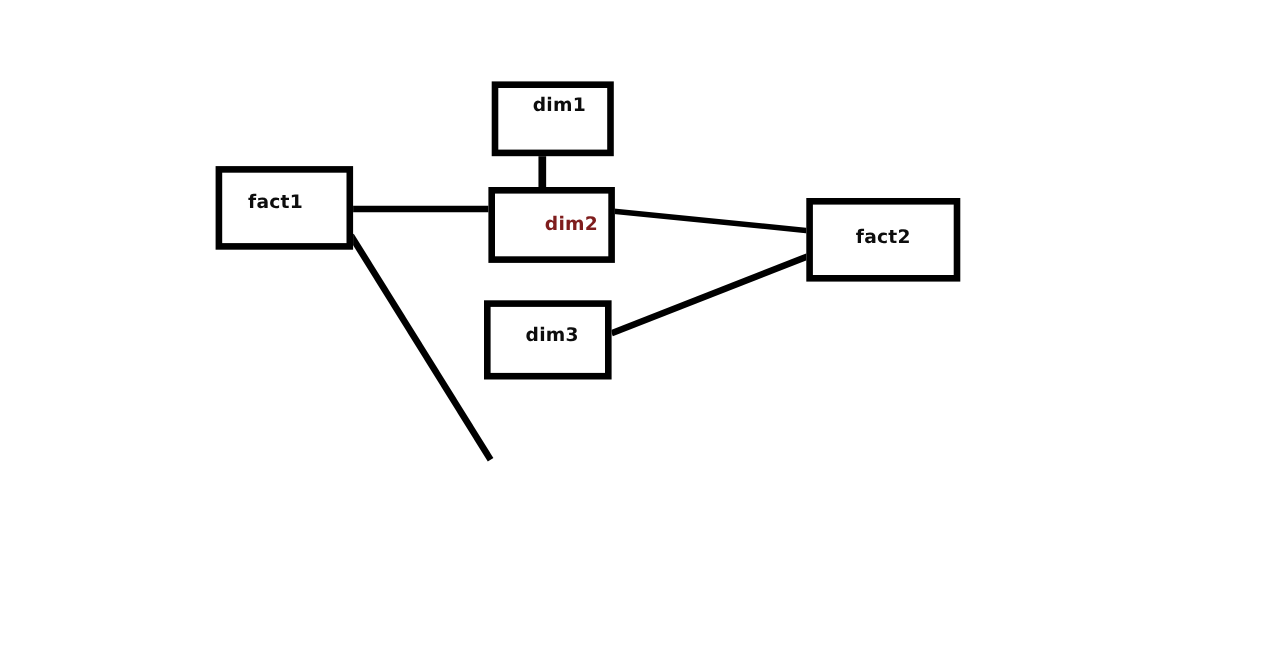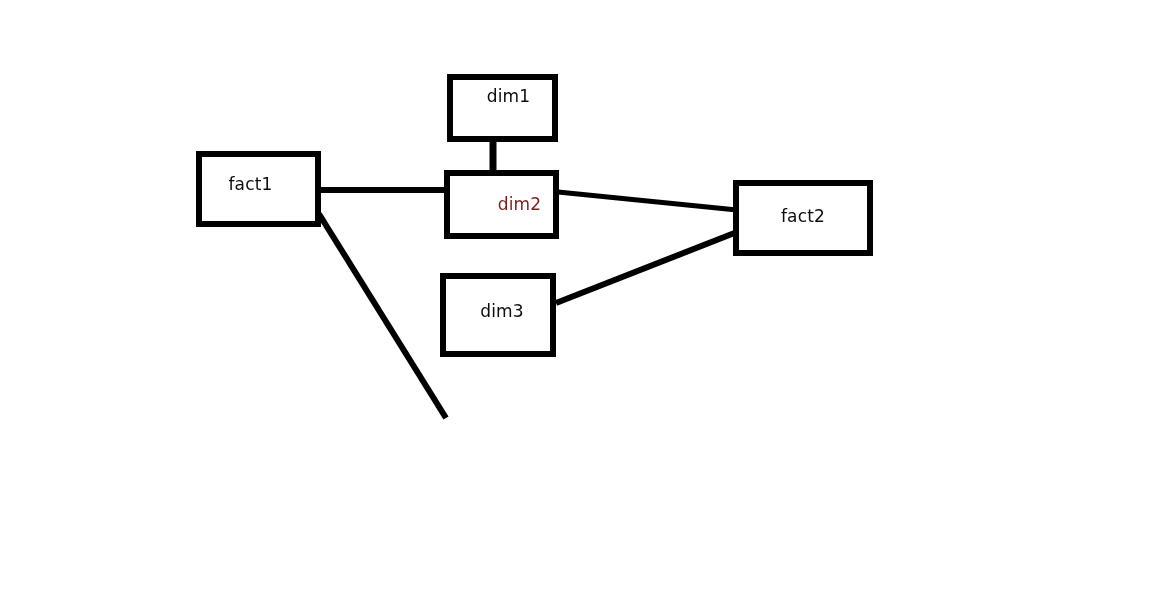--- a/index.html
+++ b/index.html
@@ -30,21 +30,21 @@
     position: absolute;
     box-sizing: border-box;
     background: #ffffff;
     border: 6px solid #000000;
     display: flex;
     align-items: center;
     justify-content: center;
     z-index: 2;
   }
   .node-label {
-    font-weight: normal;
+    font-weight: bold;
     font-size: 17px;
     color: #0d0d0d;
     letter-spacing: 0.2px;
     line-height: 1;
     white-space: nowrap;
     user-select: none;
   }
 </style>
 </head>
 <body>
@@ -64,21 +64,21 @@
   </div>
 
   <div class="node" style="left: 447px; top: 74px; width: 111px; height: 68px; border-color: rgb(0, 0, 0);">
     <span class="node-label" style="color: rgb(13, 13, 13); transform: translate(6px, -12px);">dim1</span>
   </div>
 
   <div class="node" style="left: 444px; top: 170px; width: 115px; height: 69px; border-color: rgb(0, 0, 0);">
     <span class="node-label" style="color: #7f1d1d; transform: translate(4px, 0px); margin-left: 28px;">dim2</span>
   </div>
 
-  <div class="node" style="left: 440px; top: 273px; width: 116px; height: 84px; border-color: rgb(0, 0, 0);">
+  <div class="node" style="left: 440px; top: 273px; width: 116px; height: 72px; border-color: rgb(0, 0, 0);">
     <span class="node-label" style="color: rgb(13, 13, 13); transform: translate(4px, -4px);">dim3</span>
   </div>
 
 
   <div class="node" style="left: 733px; top: 180px; width: 140px; height: 76px; border-color: rgb(0, 0, 0); align-items: center;">
     <span class="node-label" style="color: rgb(13, 13, 13); transform: translate(0px, -2px);">fact2</span>
   </div>
 
 </div>
 

